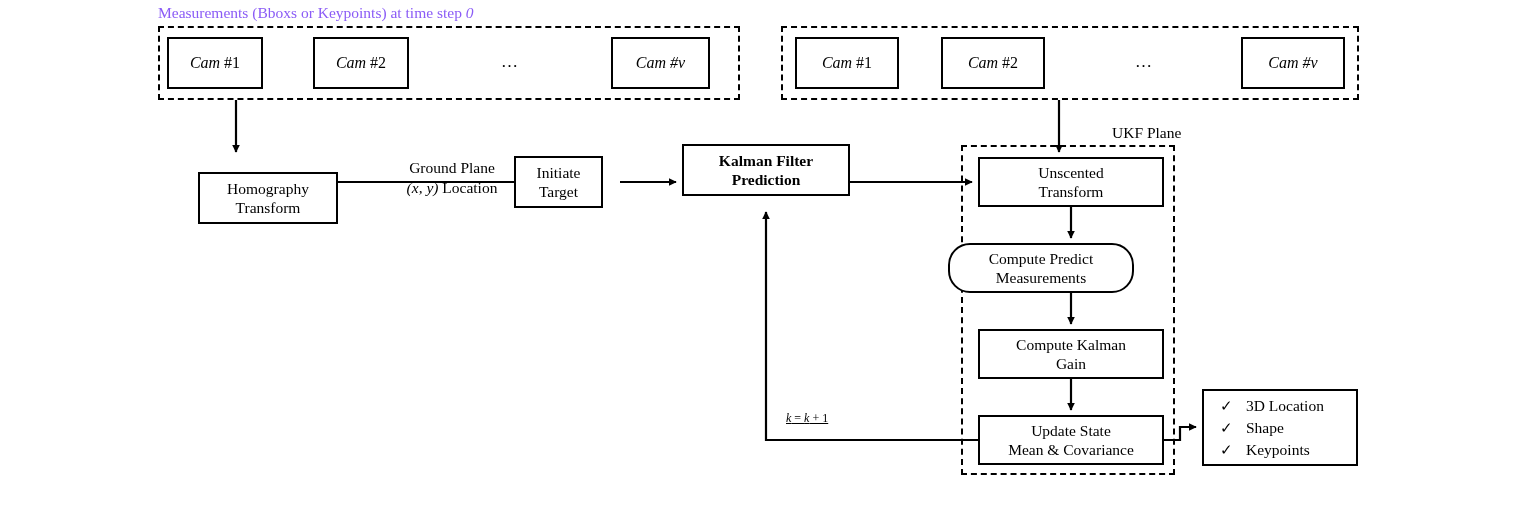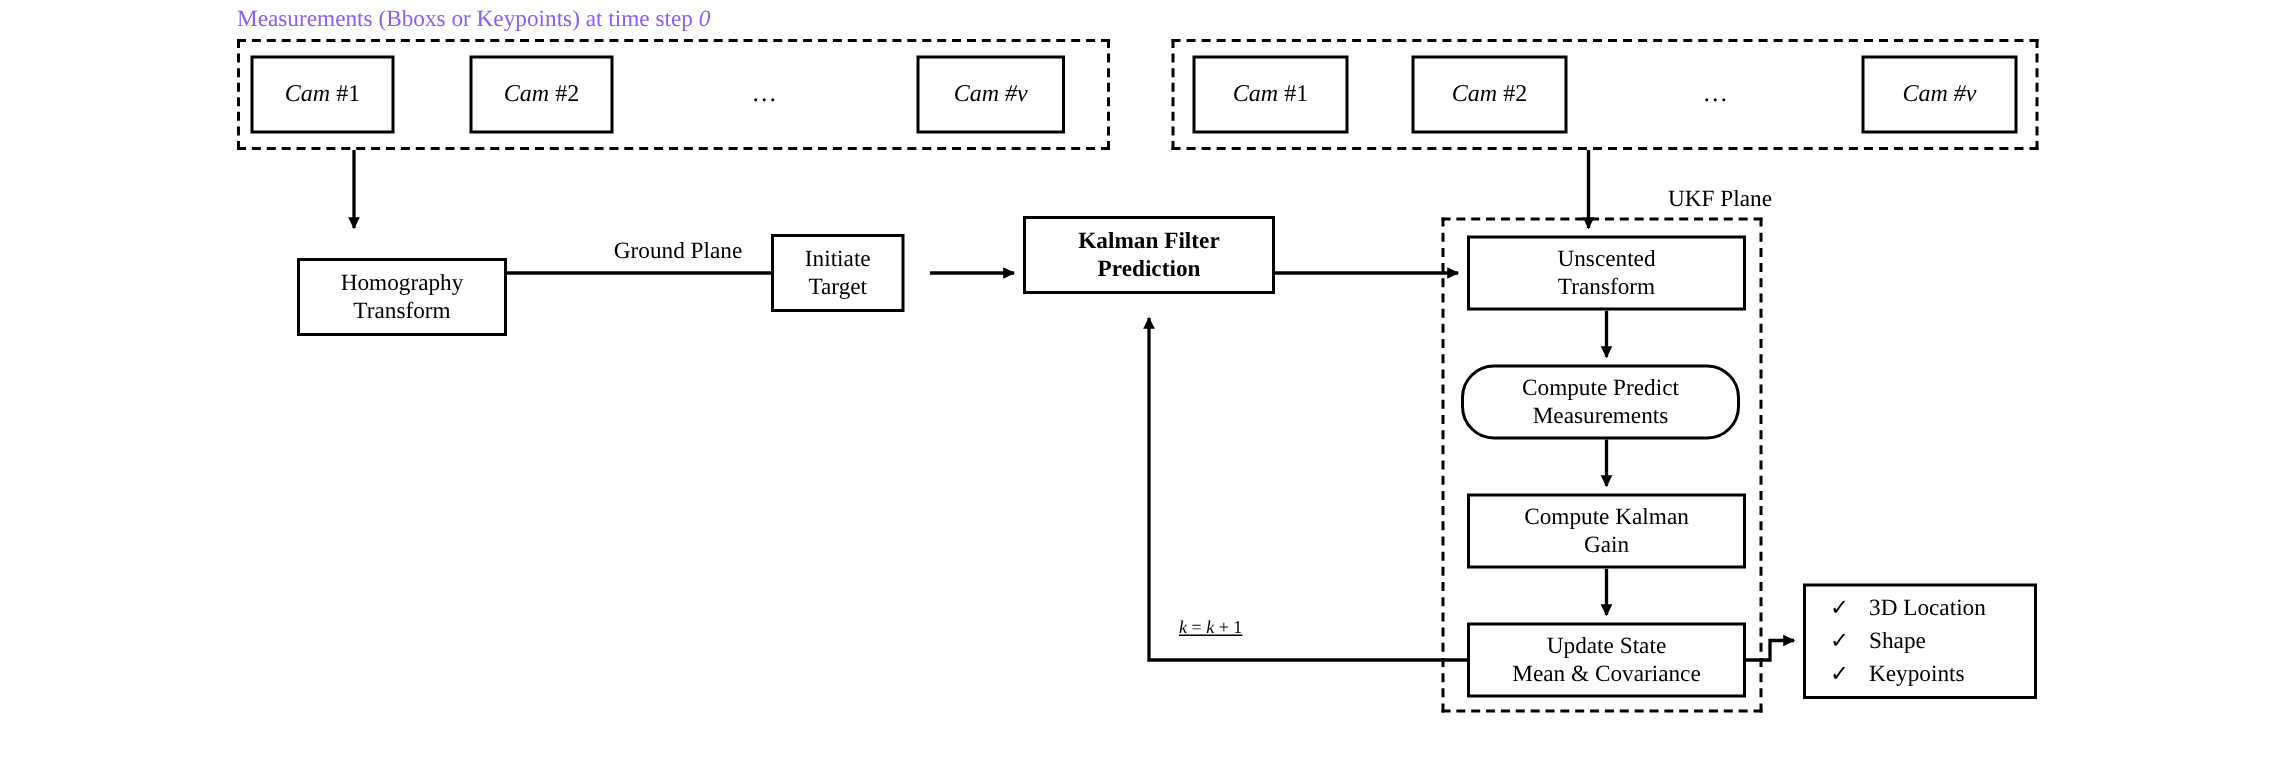--- a/index.html
+++ b/index.html
@@ -182,40 +182,41 @@
     <span><span class="vital">Cam</span>&nbsp;<span class="vital">#v</span></span>
   </div>
 
   <div class="abs proc-box" style="left:198px; top:156px; width:140px; height:52px;margin-top:16px;">
     <span>Homography</span>
     <span>Transform</span>
   </div>
 
   <div class="abs edge-label" style="left:372px; top:158px; width:160px;">
     <div>Ground Plane</div>
+    <div><span class="mathit">(x, y)</span><span> Location</span></div>
   </div>
 
   <div class="abs proc-box" style="left:514px; top:156px; width:89px; height:52px;">
     <span>Initiate</span>
     <span>Target</span>
   </div>
 
   <div class="abs proc-box" style="left:682px; top:144px; width:168px; height:52px;font-weight:bold;">
     <span>Kalman Filter</span>
     <span>Prediction</span>
   </div>
 
   <div class="abs ukf-label" style="left:1112px; top:124px;">UKF Plane</div>
   <div class="abs ukf-region" style="left:961px; top:145px; width:214px; height:330px;"></div>
 
   <div class="abs proc-box" style="left:978px; top:157px; width:186px; height:50px;">
     <span>Unscented</span>
     <span>Transform</span>
   </div>
-  <div class="abs proc-box" style="left:974px; top:243px; width:186px; height:50px;border-radius:22px;">
+  <div class="abs proc-box" style="left:948px; top:243px; width:186px; height:50px;border-radius:22px;">
     <span>Compute Predict</span>
     <span>Measurements</span>
   </div>
   <div class="abs proc-box" style="left:978px; top:329px; width:186px; height:50px;">
     <span>Compute Kalman</span>
     <span>Gain</span>
   </div>
   <div class="abs proc-box" style="left:978px; top:415px; width:186px; height:50px;">
     <span>Update State</span>
     <span>Mean &amp; Covariance</span>

